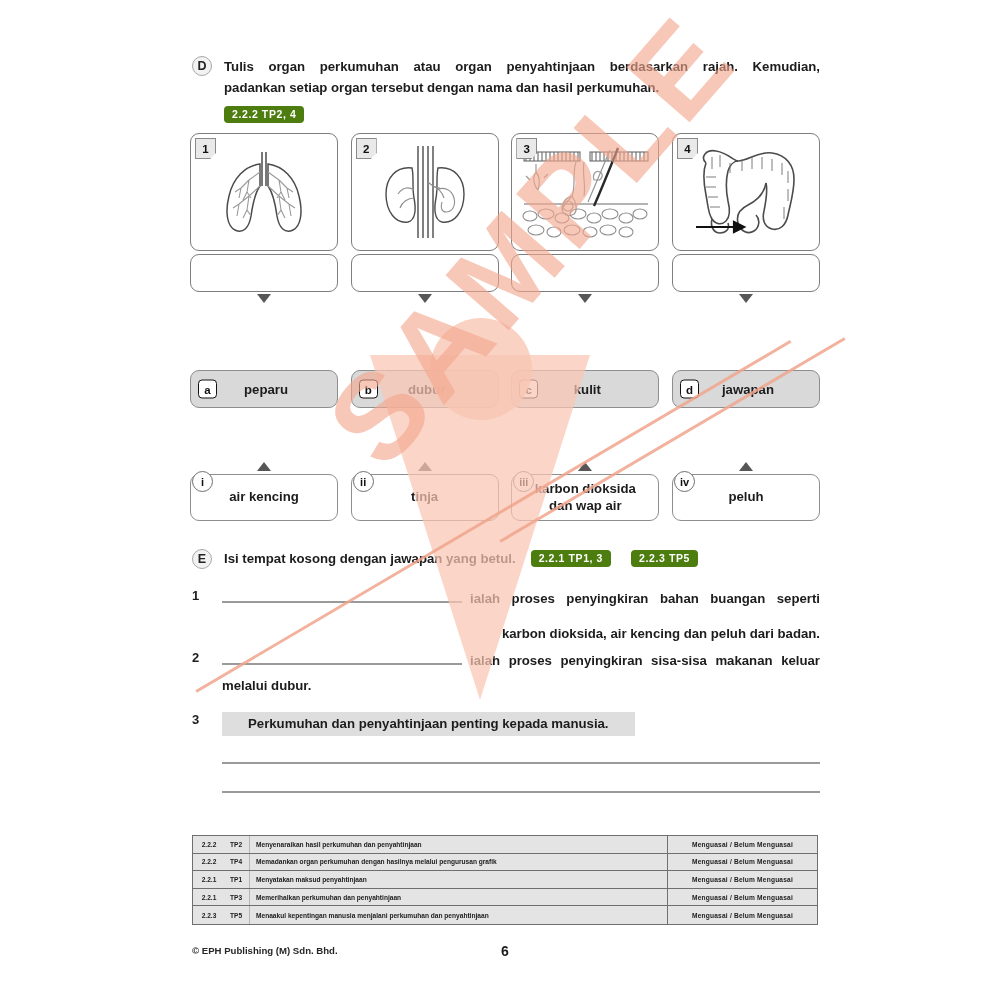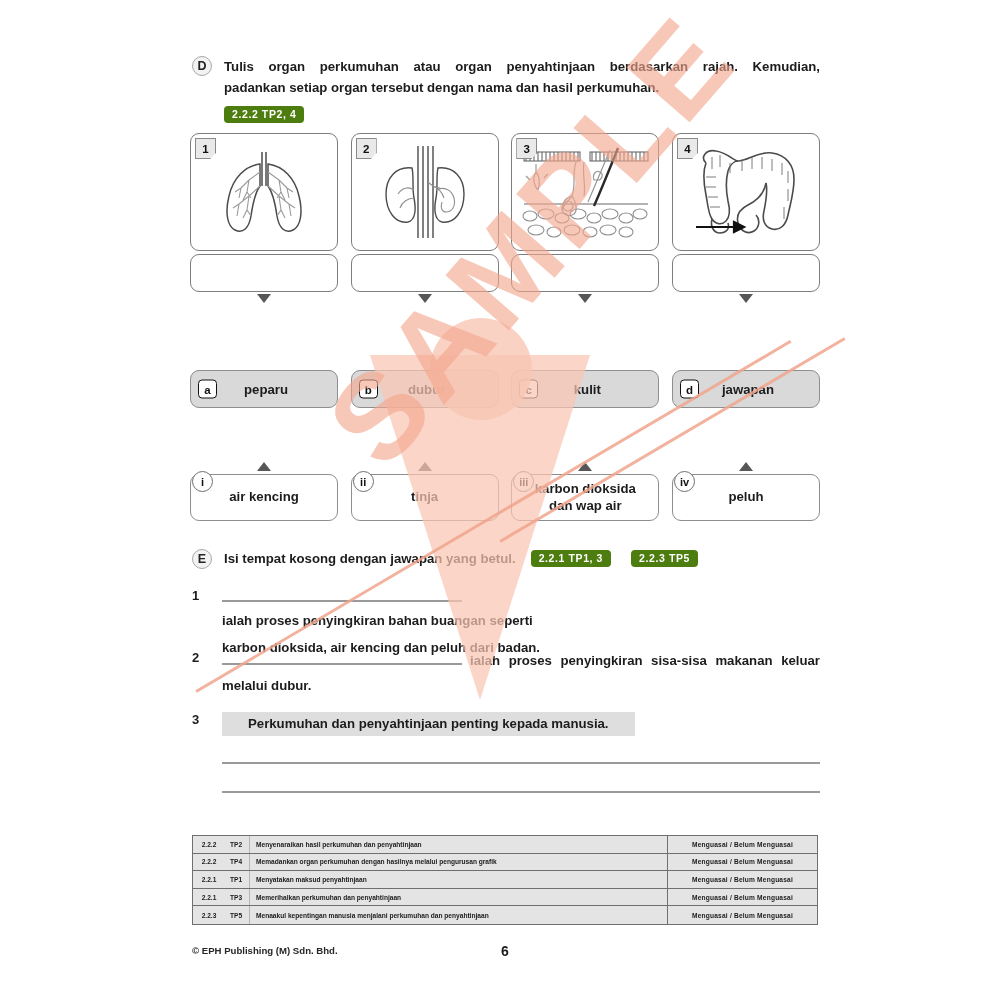--- a/index.html
+++ b/index.html
@@ -365,25 +365,25 @@
           <span class="tp-badge">2.2.1  TP1, 3</span>
           <span class="tp-badge" style="margin-right:0;">2.2.3  TP5</span>
         </div>
       </div>
     </div>
 
     <div class="section" style="left:192px; top:588px; width:628px;">
       <div style="display:flex; gap:16px; align-items:flex-start;">
         <div class="qnum" style="width:14px;">1</div>
         <div style="width:598px;">
-          <div style="display:flex; align-items:baseline; gap:8px;flex-direction:column;">
+          <div style="display:flex; align-items:baseline; gap:8px;">
             <span class="q-line" style="width:240px;"></span>
             <span class="sec-text just" style="flex:1; text-align-last:justify;">ialah proses penyingkiran bahan buangan seperti</span>
           </div>
-          <div class="sec-text" style="margin-top:6px;">karbon dioksida, air kencing dan peluh dari badan.</div>
+          <div class="sec-text" style="margin-top:14px;text-align:right;">karbon dioksida, air kencing dan peluh dari badan.</div>
         </div>
       </div>
     </div>
 
     <div class="section" style="left:192px; top:650px; width:628px;">
       <div style="display:flex; gap:16px; align-items:flex-start;">
         <div class="qnum" style="width:14px;">2</div>
         <div style="width:598px;">
           <div style="display:flex; align-items:baseline; gap:8px;">
             <span class="q-line" style="width:240px;"></span>

